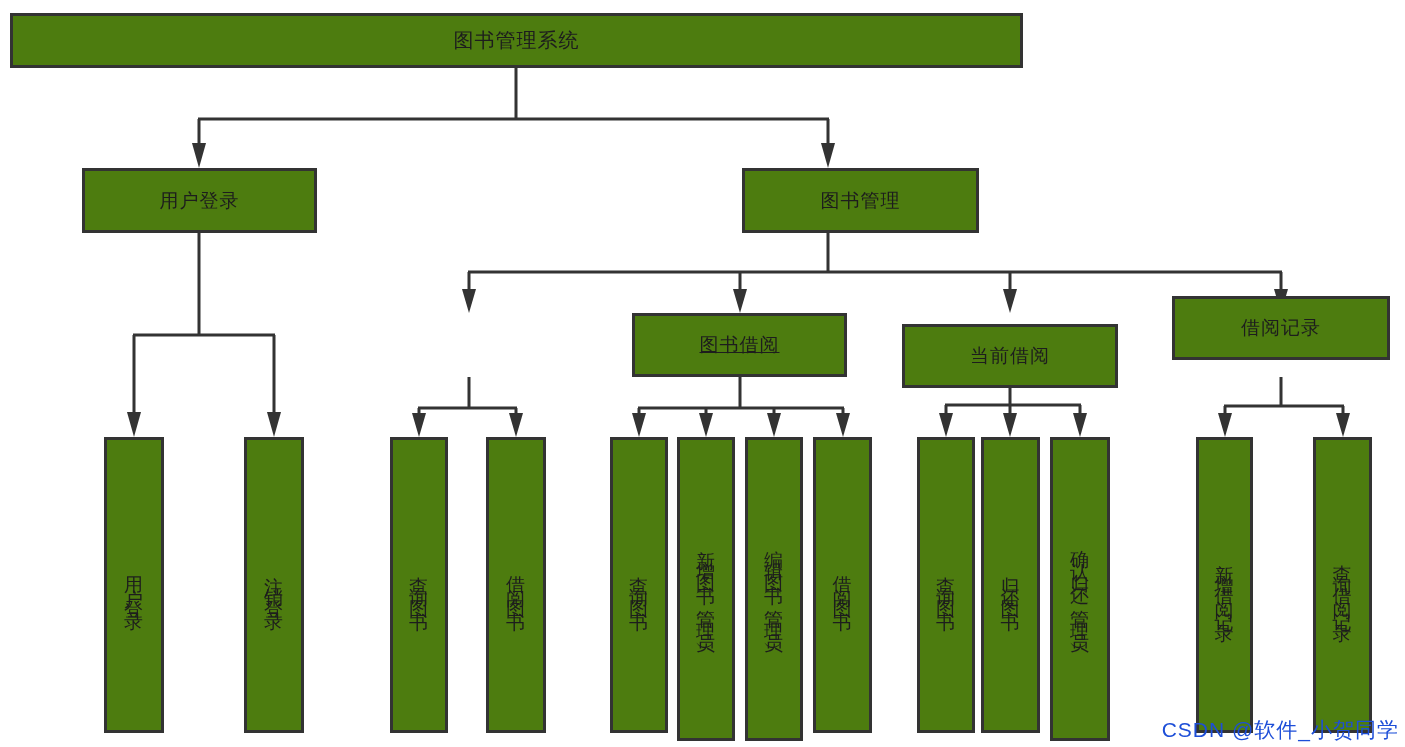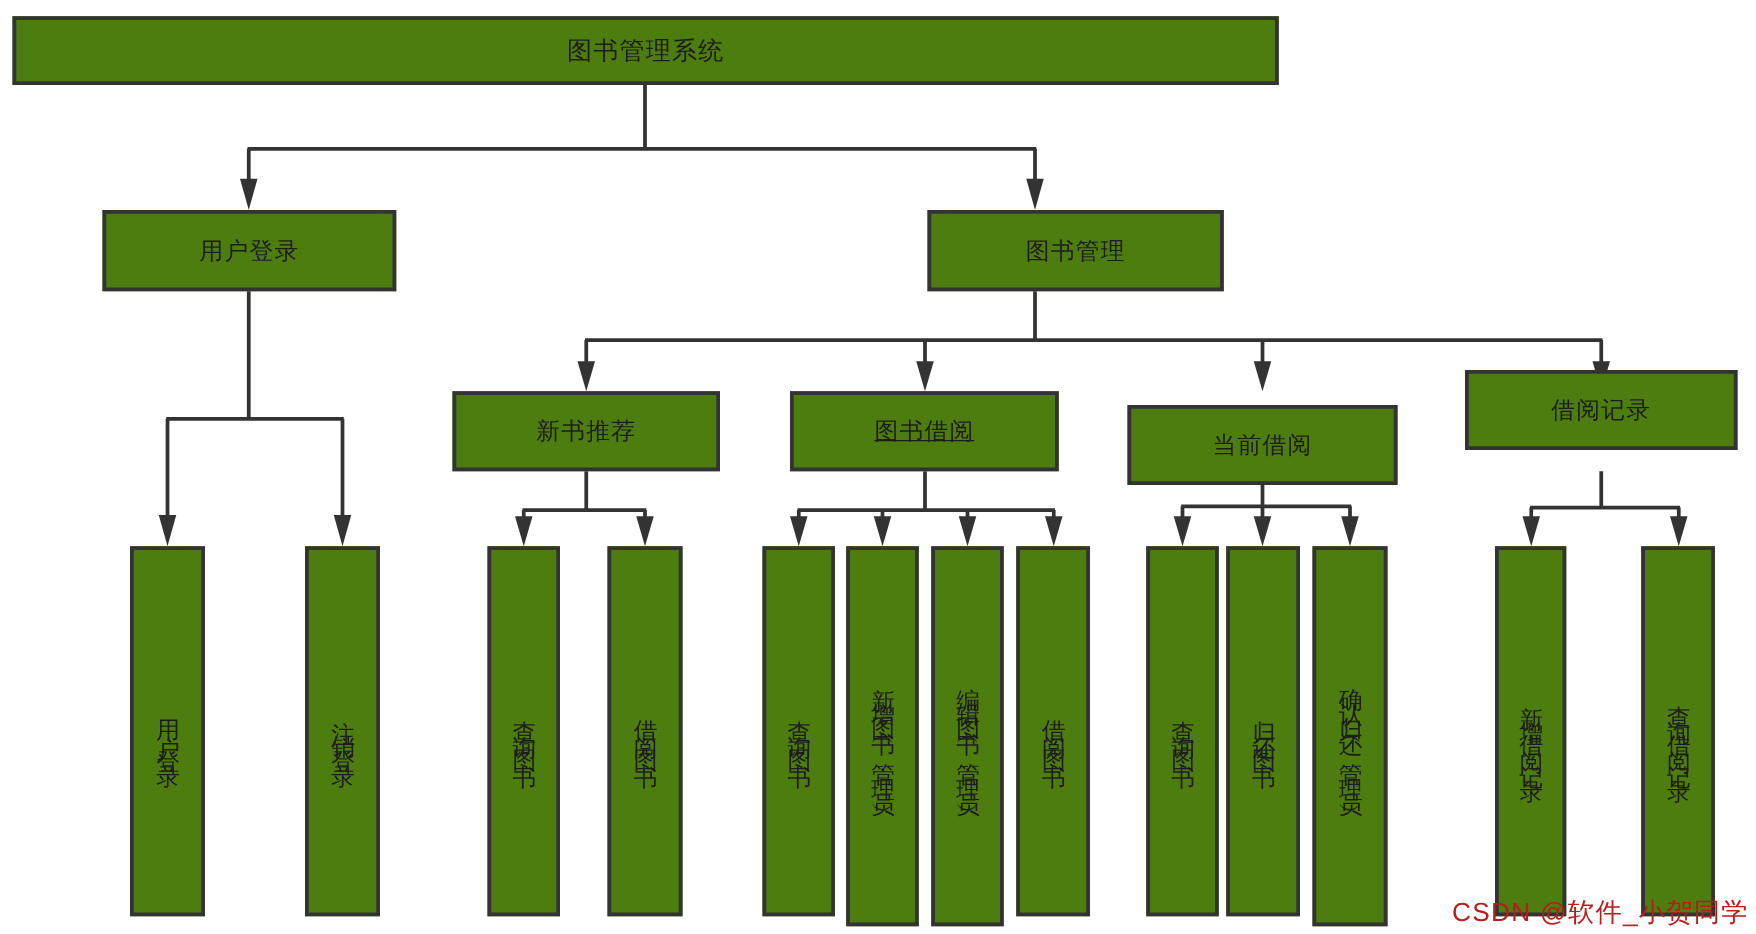--- a/index.html
+++ b/index.html
@@ -53,21 +53,21 @@
     font-size: 19px;
     letter-spacing: 12px;
     line-height: 1;
     color: #1d1d1d;
   }
   .watermark {
     position: absolute;
     right: 6px;
     bottom: 3px;
     font-size: 21px;
-    color: #b91c1c;
+    color: #1d4ed8;
     letter-spacing: 1px;
     white-space: nowrap;
   }
 </style>
 </head>
 <body>
 
 <div class="stage">
 
   <svg class="connectors" viewBox="0 0 1405 747" xmlns="http://www.w3.org/2000/svg">
@@ -114,23 +114,20 @@
     <span>图书管理系统</span>
   </div>
 
   <div class="node h-label" style="left:82px; top:168px; width:235px; height:65px;">
     <span>用户登录</span>
   </div>
   <div class="node h-label" style="left:710px; top:168px; width:237px; height:65px;margin-left:32px;">
     <span>图书管理</span>
   </div>
 
-  <div class="node h-label" style="left:362px; top:313px; width:214px; height:64px;">
-    <span>新书推荐</span>
-  </div>
   <div class="node h-label" style="left:632px; top:313px; width:215px; height:64px;text-decoration:underline;">
     <span>图书借阅</span>
   </div>
   <div class="node h-label" style="left:902px; top:324px; width:216px; height:64px;">
     <span>当前借阅</span>
   </div>
   <div class="node h-label" style="left:1172px; top:296px; width:218px; height:64px;">
     <span>借阅记录</span>
   </div>
 

